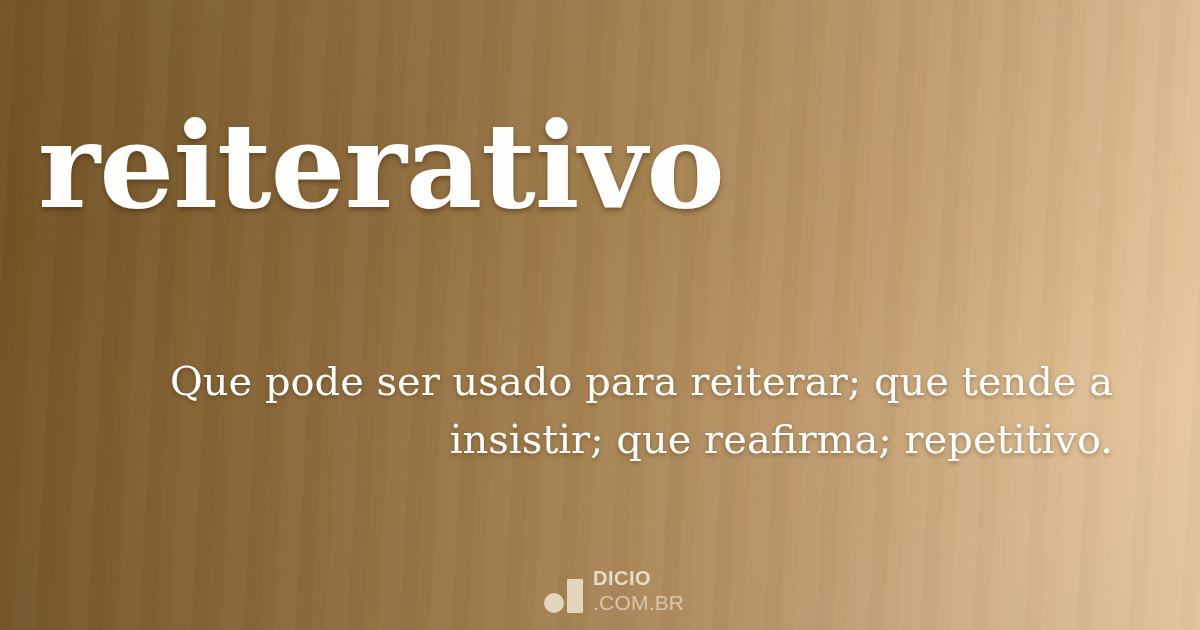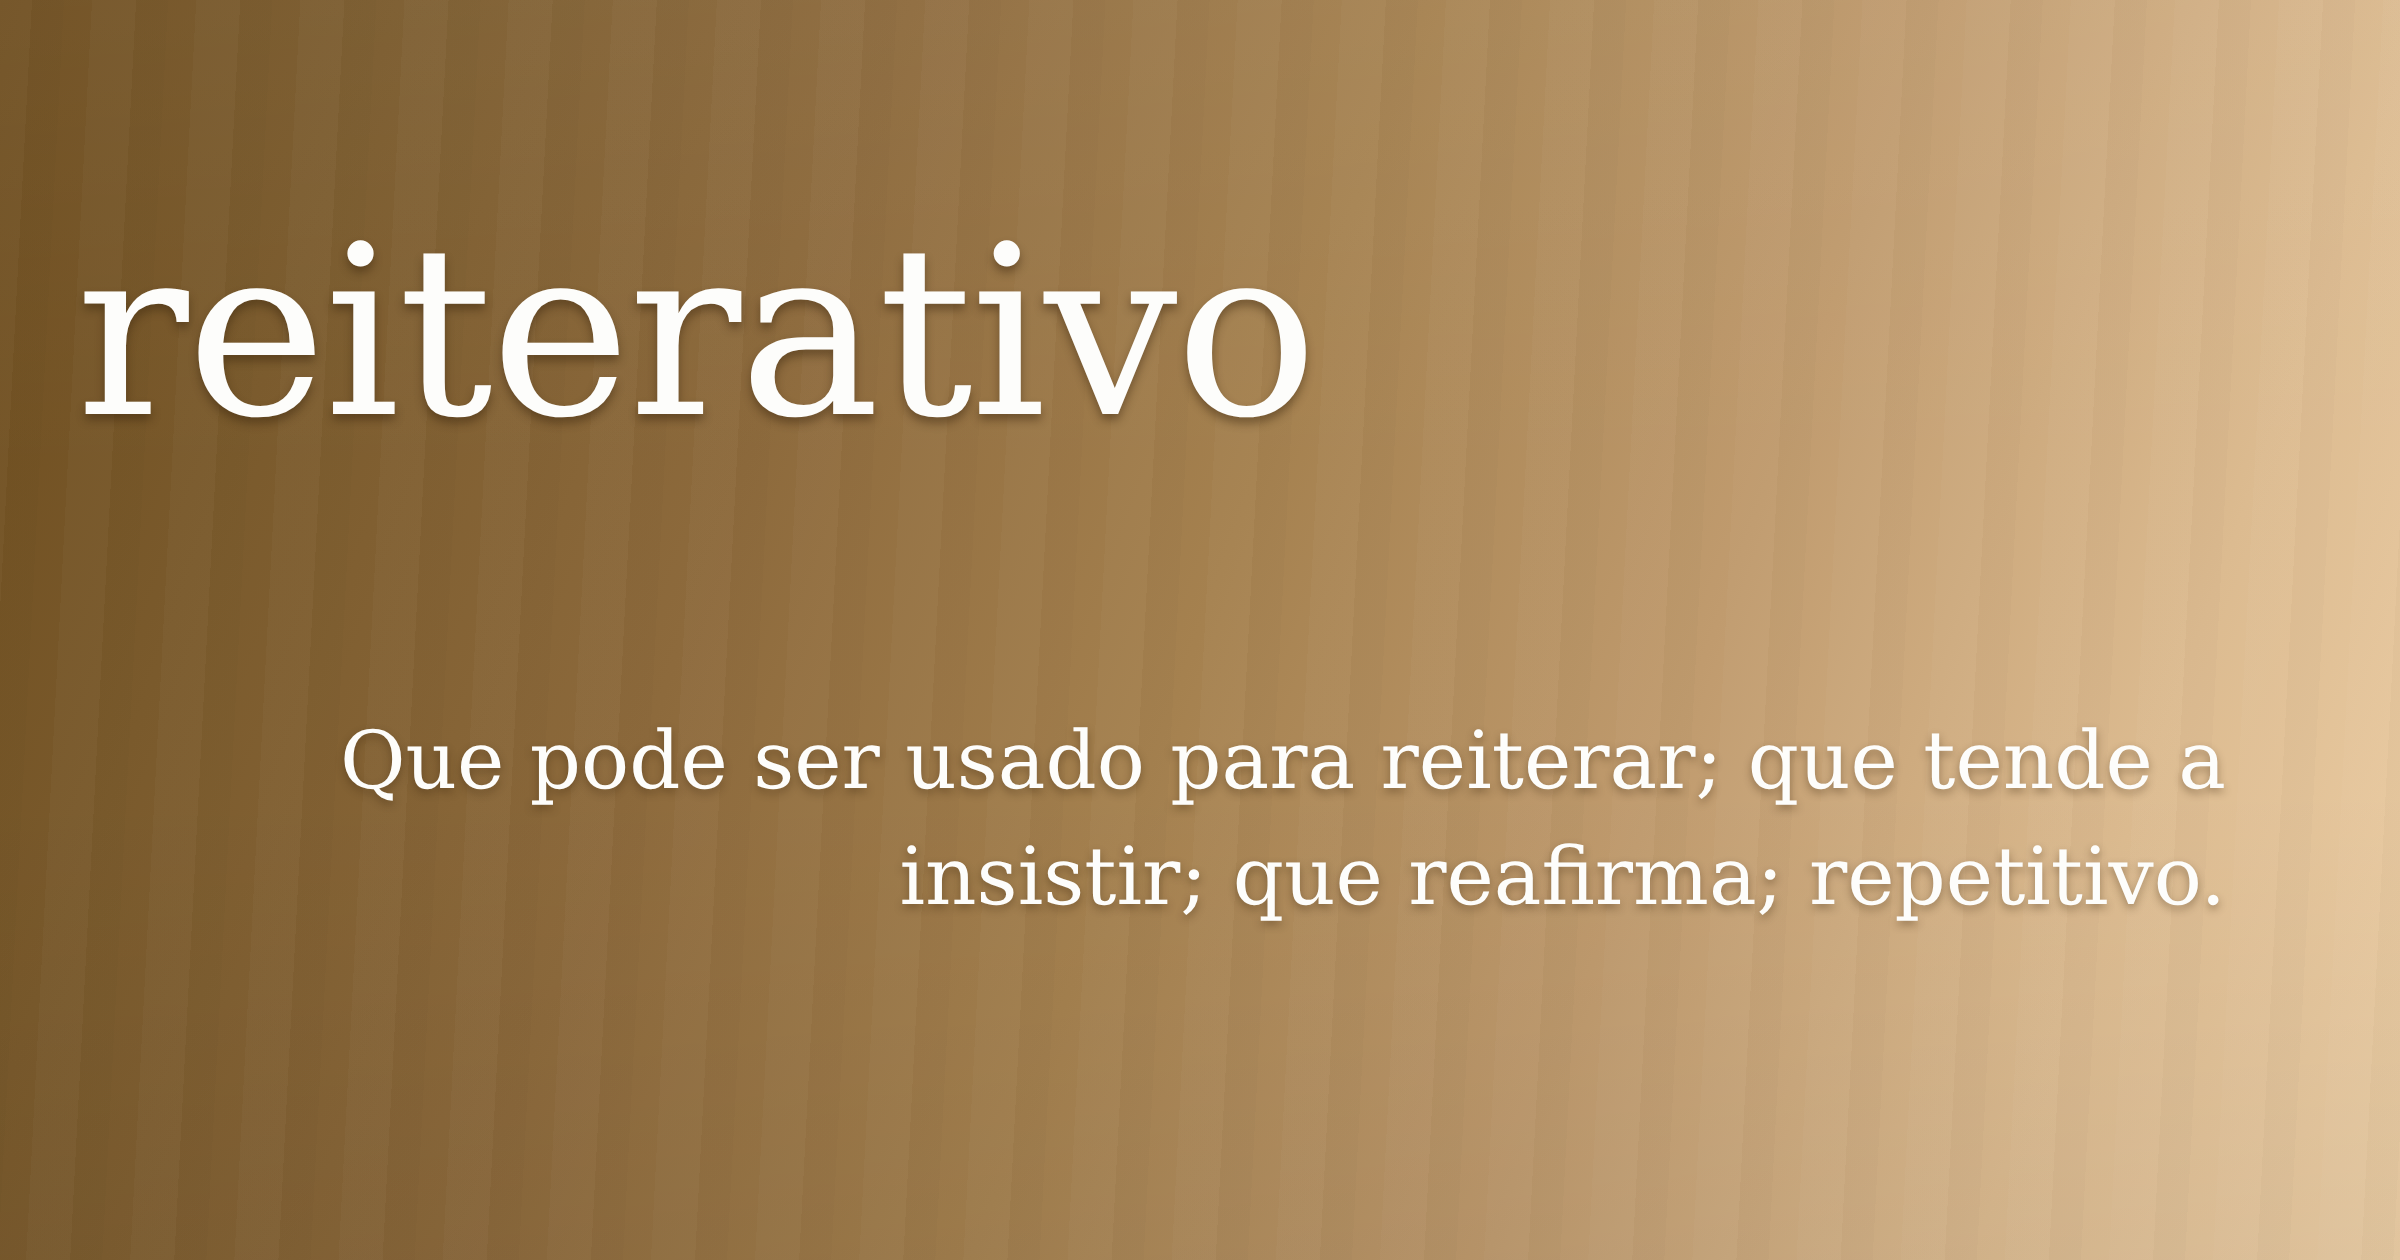--- a/index.html
+++ b/index.html
@@ -58,21 +58,21 @@
   .content {
     position: absolute;
     inset: 0;
   }
 
   .headword {
     position: absolute;
     left: 38px;
     top: 28px;
     font-family: "DejaVu Serif", "Liberation Serif", serif;
-    font-weight: normal;
+    font-weight: bold;
     font-size: 118px;
     line-height: 1.0;
     letter-spacing: -1px;
     color: #fdfdfb;
     text-shadow: 0 3px 5px rgba(54,34,10,0.45);
     white-space: nowrap;
   }
 
   .definition {
     position: absolute;
@@ -151,15 +151,25 @@
   <div class="bg-base"></div>
   <div class="bg-stripes"></div>
   <div class="bg-vert"></div>
 
   <div class="content">
 
     <h1 class="headword">reiterativo</h1>
 
     <p class="definition">Que pode ser usado para reiterar; que tende a insistir; que reafirma; repetitivo.</p>
 
+    <div class="logo">
+      <div class="logo-mark">
+        <span class="logo-dot"></span>
+        <span class="logo-bar"></span>
+      </div>
+      <div class="logo-text">
+        <span class="logo-name">DICIO</span>
+        <span class="logo-tld">.COM.BR</span>
+      </div>
+    </div>
 
   </div>
 </div>
 
 </body></html>

